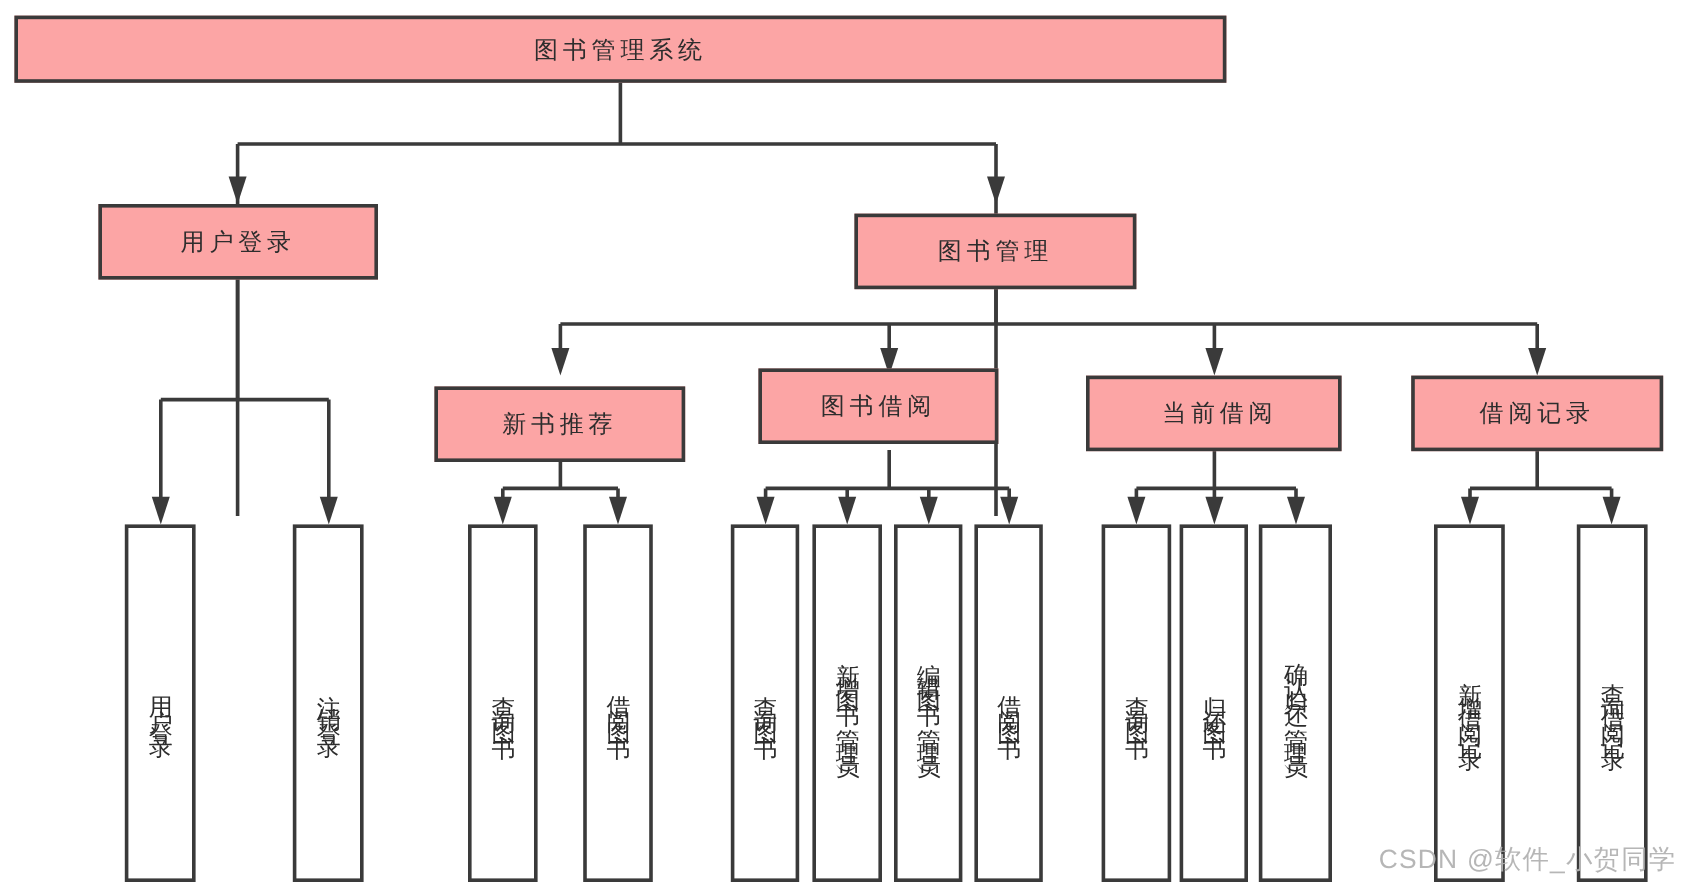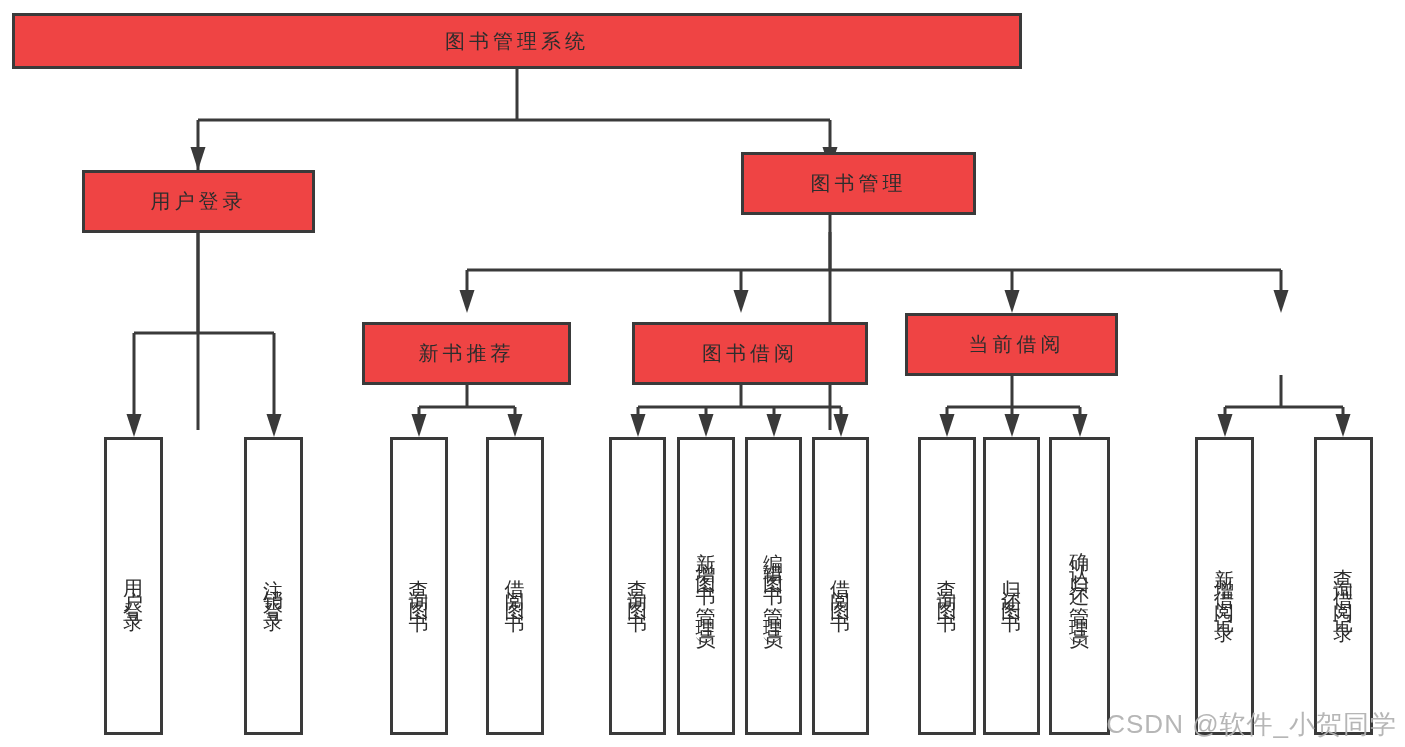--- a/index.html
+++ b/index.html
@@ -24,21 +24,21 @@
     stroke-width: 3;
   }
   .connectors polygon {
     fill: #3a3a3a;
     stroke: none;
   }
   .hnode {
     position: absolute;
     box-sizing: border-box;
     border: 3px solid #3a3a3a;
-    background: #ef4444;
+    background: #fca5a5;
     display: flex;
     align-items: center;
     justify-content: center;
     font-size: 20px;
     letter-spacing: 4px;
     z-index: 1;
     white-space: nowrap;
     font-family: Liberation Mono, monospace;
   }
   .vnode {
@@ -57,22 +57,22 @@
     writing-mode: vertical-rl;
     text-orientation: mixed;
     font-size: 20px;
     letter-spacing: 11px;
     line-height: 1;
     white-space: nowrap;
   }
   .watermark {
     position: absolute;
     right: 8px;
-    bottom: 5px;
-    font-size: 26px;
+    bottom: 16px;
+    font-size: 22px;
     color: rgba(178, 178, 178, 0.95);
     letter-spacing: 1px;
     z-index: 3;
     white-space: nowrap;
   }
 </style>
 </head>
 <body>
 
 <div class="stage">
@@ -127,33 +127,36 @@
     </g>
   </svg>
 
   <div class="hnode" style="left:12px; top:13px; width:1010px; height:56px;">
     <span>图书管理系统</span>
   </div>
 
   <div class="hnode" style="left:82px; top:170px; width:233px; height:63px;">
     <span>用户登录</span>
   </div>
-  <div class="hnode" style="left:712px; top:152px; width:235px; height:63px;margin-left:29px;">
+  <div class="hnode" style="left:712px; top:178px; width:235px; height:63px;">
     <span>图书管理</span>
   </div>
 
   <div class="hnode" style="left:362px; top:322px; width:209px; height:63px;">
     <span>新书推荐</span>
   </div>
-  <div class="hnode" style="left:632px; top:322px; width:236px; height:63px;">
+  <div class="hnode" style="left:632px; top:307px; width:200px; height:63px;">
     <span>图书借阅</span>
   </div>
   <div class="hnode" style="left:905px; top:313px; width:213px; height:63px;padding-left:10px;">
     <span>当前借阅</span>
   </div>
+  <div class="hnode" style="left:1176px; top:313px; width:210px; height:63px;">
+    <span>借阅记录</span>
+  </div>
 
   <div class="vnode" style="left:104px; width:59px;">
     <span>用户登录</span>
   </div>
   <div class="vnode" style="left:244px; width:59px;">
     <span>注销登录</span>
   </div>
 
   <div class="vnode" style="left:390px; width:58px;">
     <span>查询图书</span>

